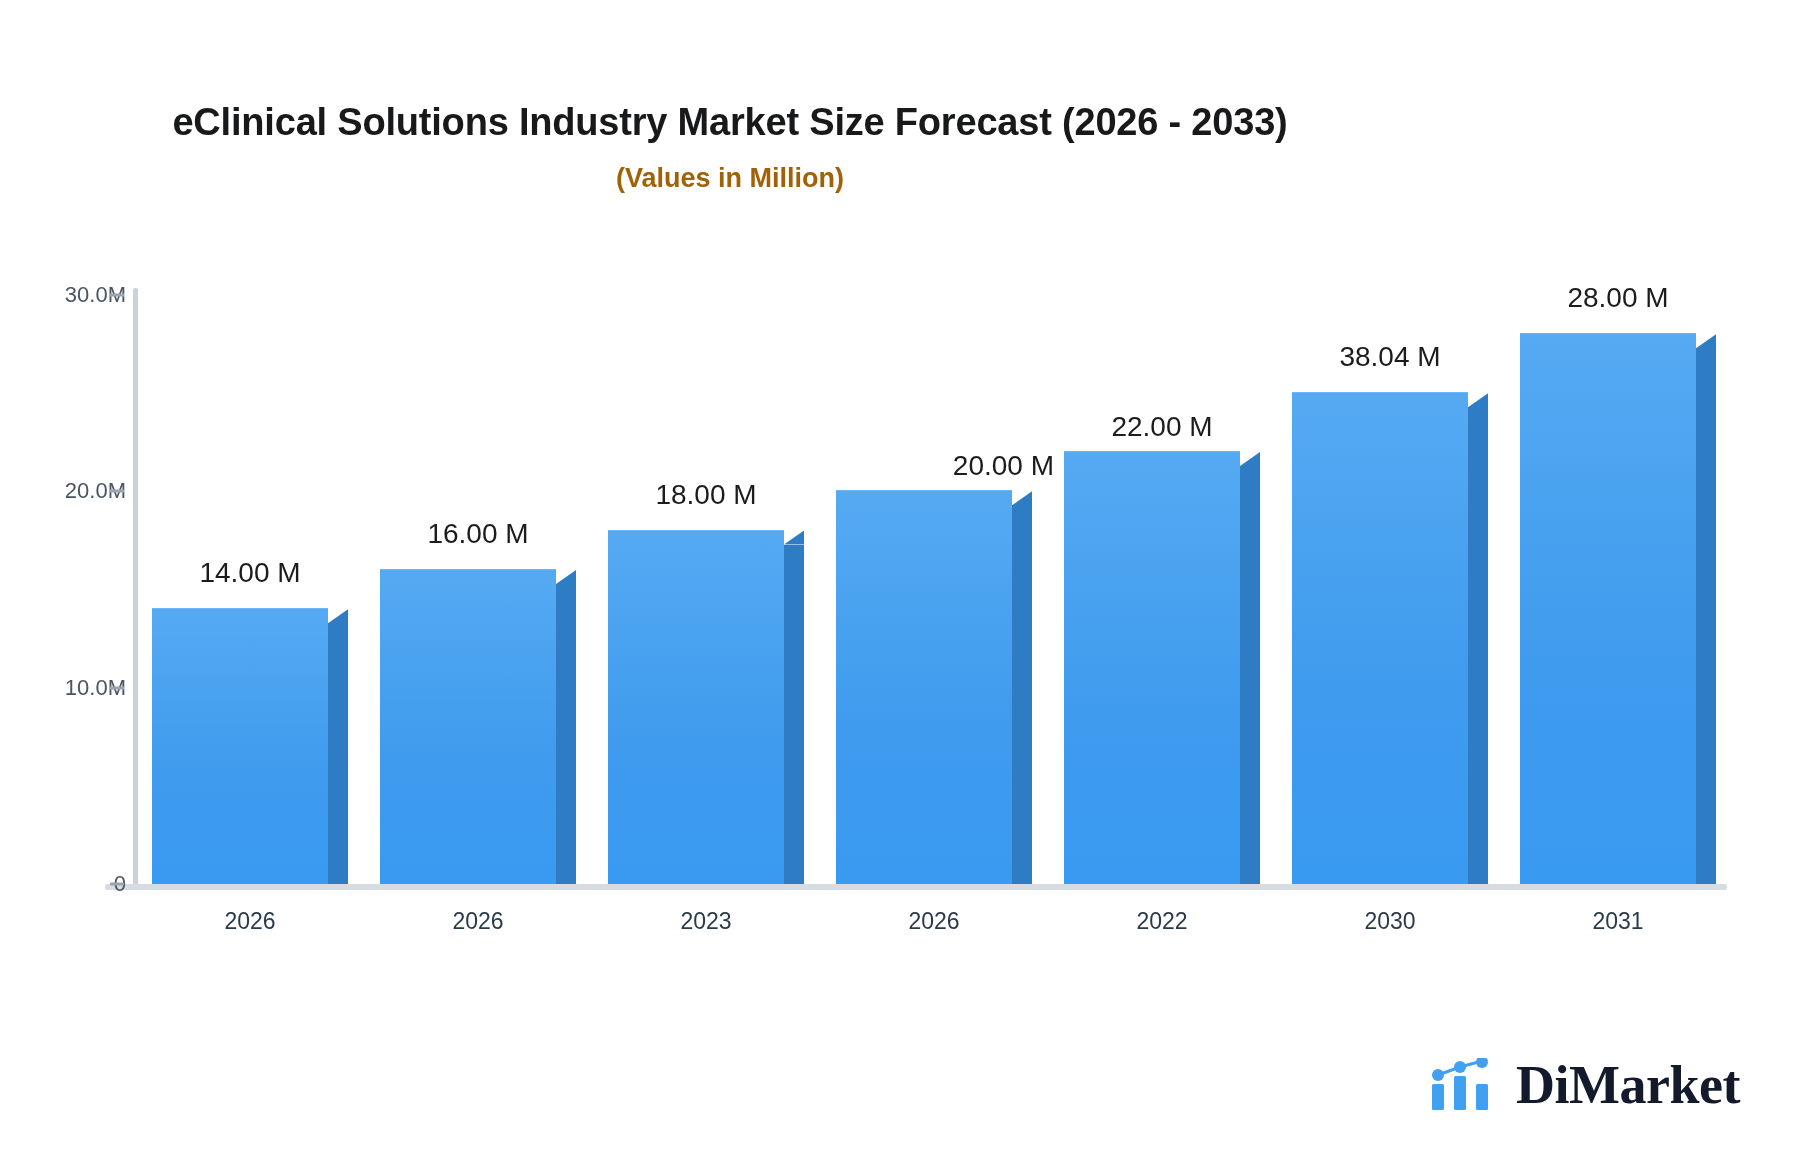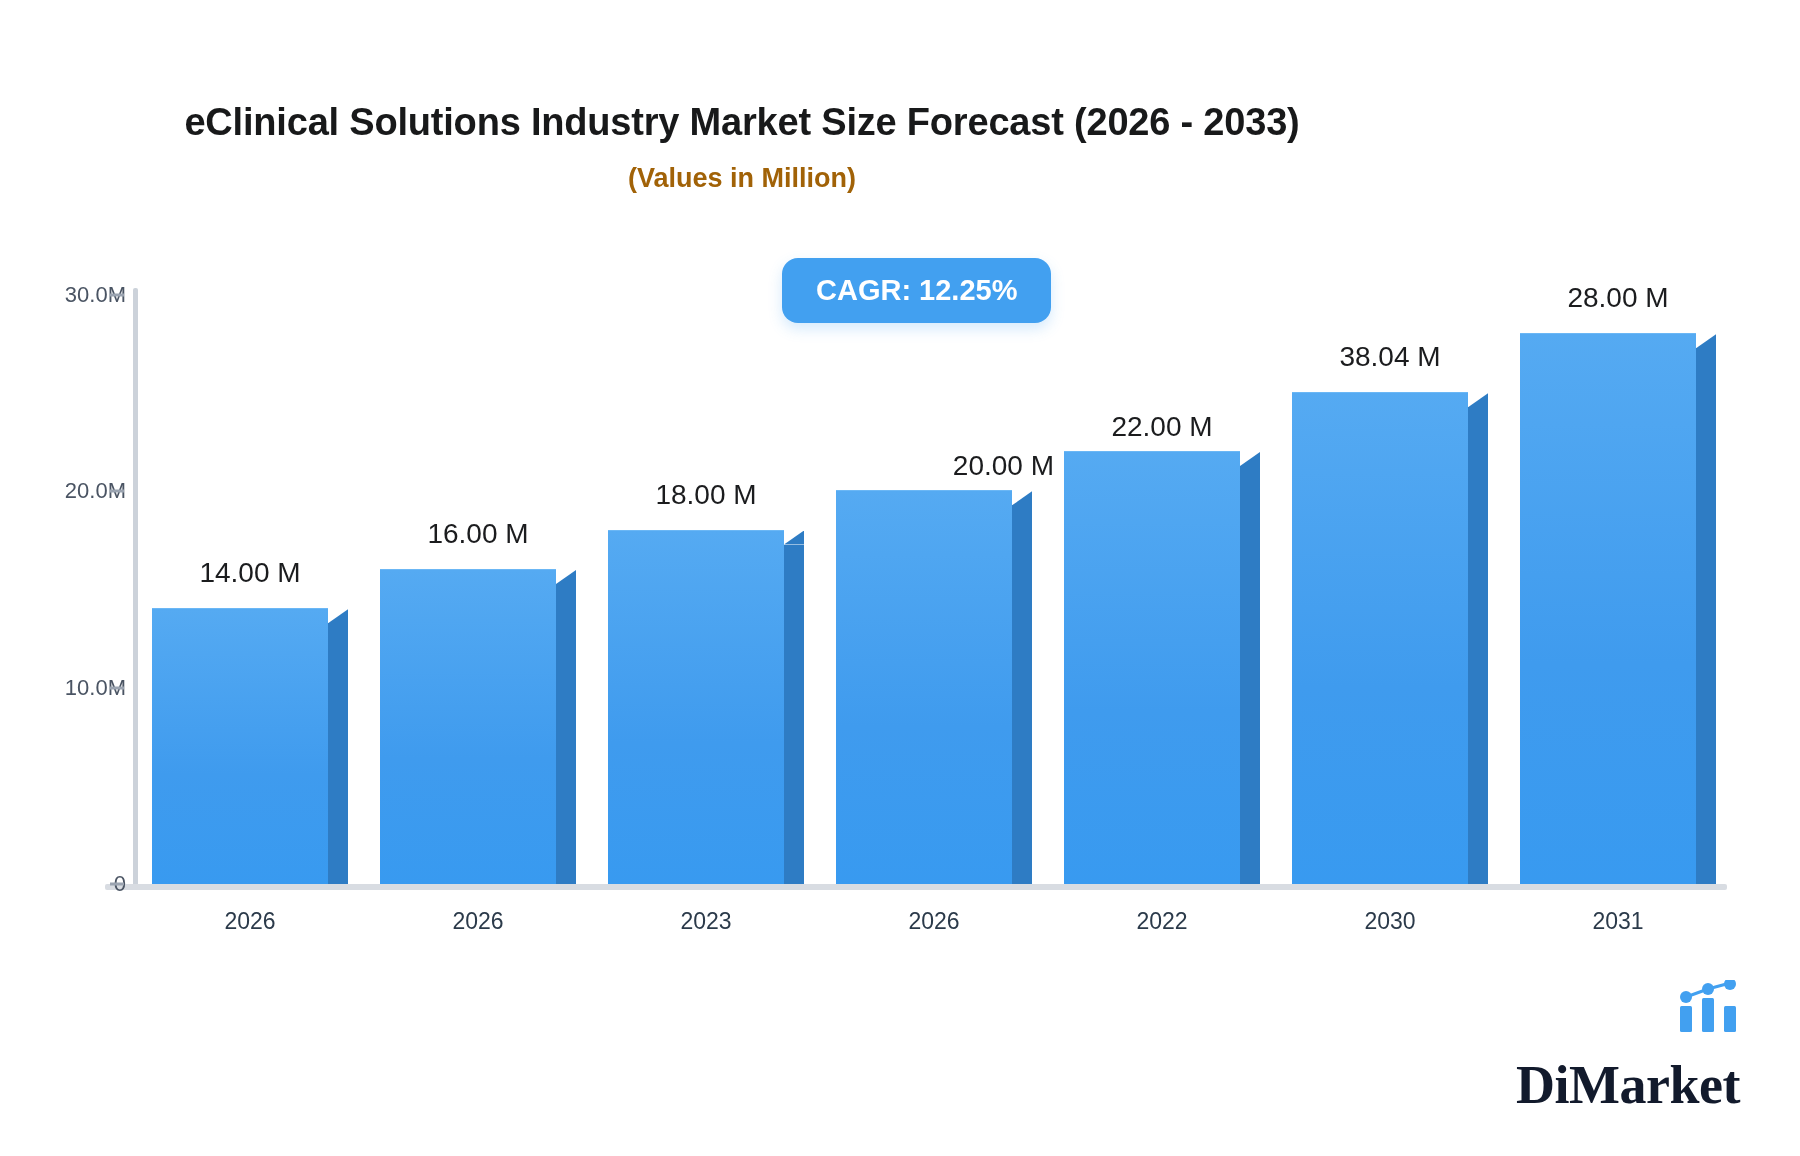--- a/index.html
+++ b/index.html
@@ -17,21 +17,21 @@
     position: relative;
     width: 1800px;
     height: 1156px;
     background: #ffffff;
   }
 
   
   .title-block {
     position: absolute;
     top: 100px;
-    left: 12px;
+    left: 0;
     width: 1460px;
     text-align: center;
   }
   .chart-title {
     font-size: 38px;
     font-weight: 700;
     color: #18191a;
     letter-spacing: -0.2px;
     margin: 0;
     line-height: 1.2;
@@ -159,21 +159,20 @@
   }
 
   
   .logo {
     position: absolute;
     right: 60px;
     bottom: 44px;
     display: flex;
     align-items: flex-end;
     gap: 24px;
-    flex-direction: column;
   }
   .logo-mark { display: block; }
   .logo-text {
     font-family: "Liberation Serif", serif;
     font-size: 54px;
     font-weight: 700;
     color: #121a2c;
     letter-spacing: -0.5px;
     line-height: 1;
   }
@@ -181,21 +180,20 @@
 </head>
 <body>
 
 <div class="page">
 
   <div class="title-block">
     <h1 class="chart-title">eClinical Solutions Industry Market Size Forecast (2026 - 2033)</h1>
     <div class="chart-subtitle">(Values in Million)</div>
   </div>
 
-  <div class="cagr-badge">CAGR: 12.25%</div>
 
   <div class="plot">
     <div class="y-axis-line"></div>
     <div class="x-axis-line"></div>
     <div id="yticks">
         <div class="ytick" style="top: 884px;">0</div>
         <div class="ytick-dash" style="top: 884px;"></div>
         <div class="ytick" style="top: 687.667px;">10.0M</div>
         <div class="ytick-dash" style="top: 687.667px;"></div>
         <div class="ytick" style="top: 491.333px;">20.0M</div>

